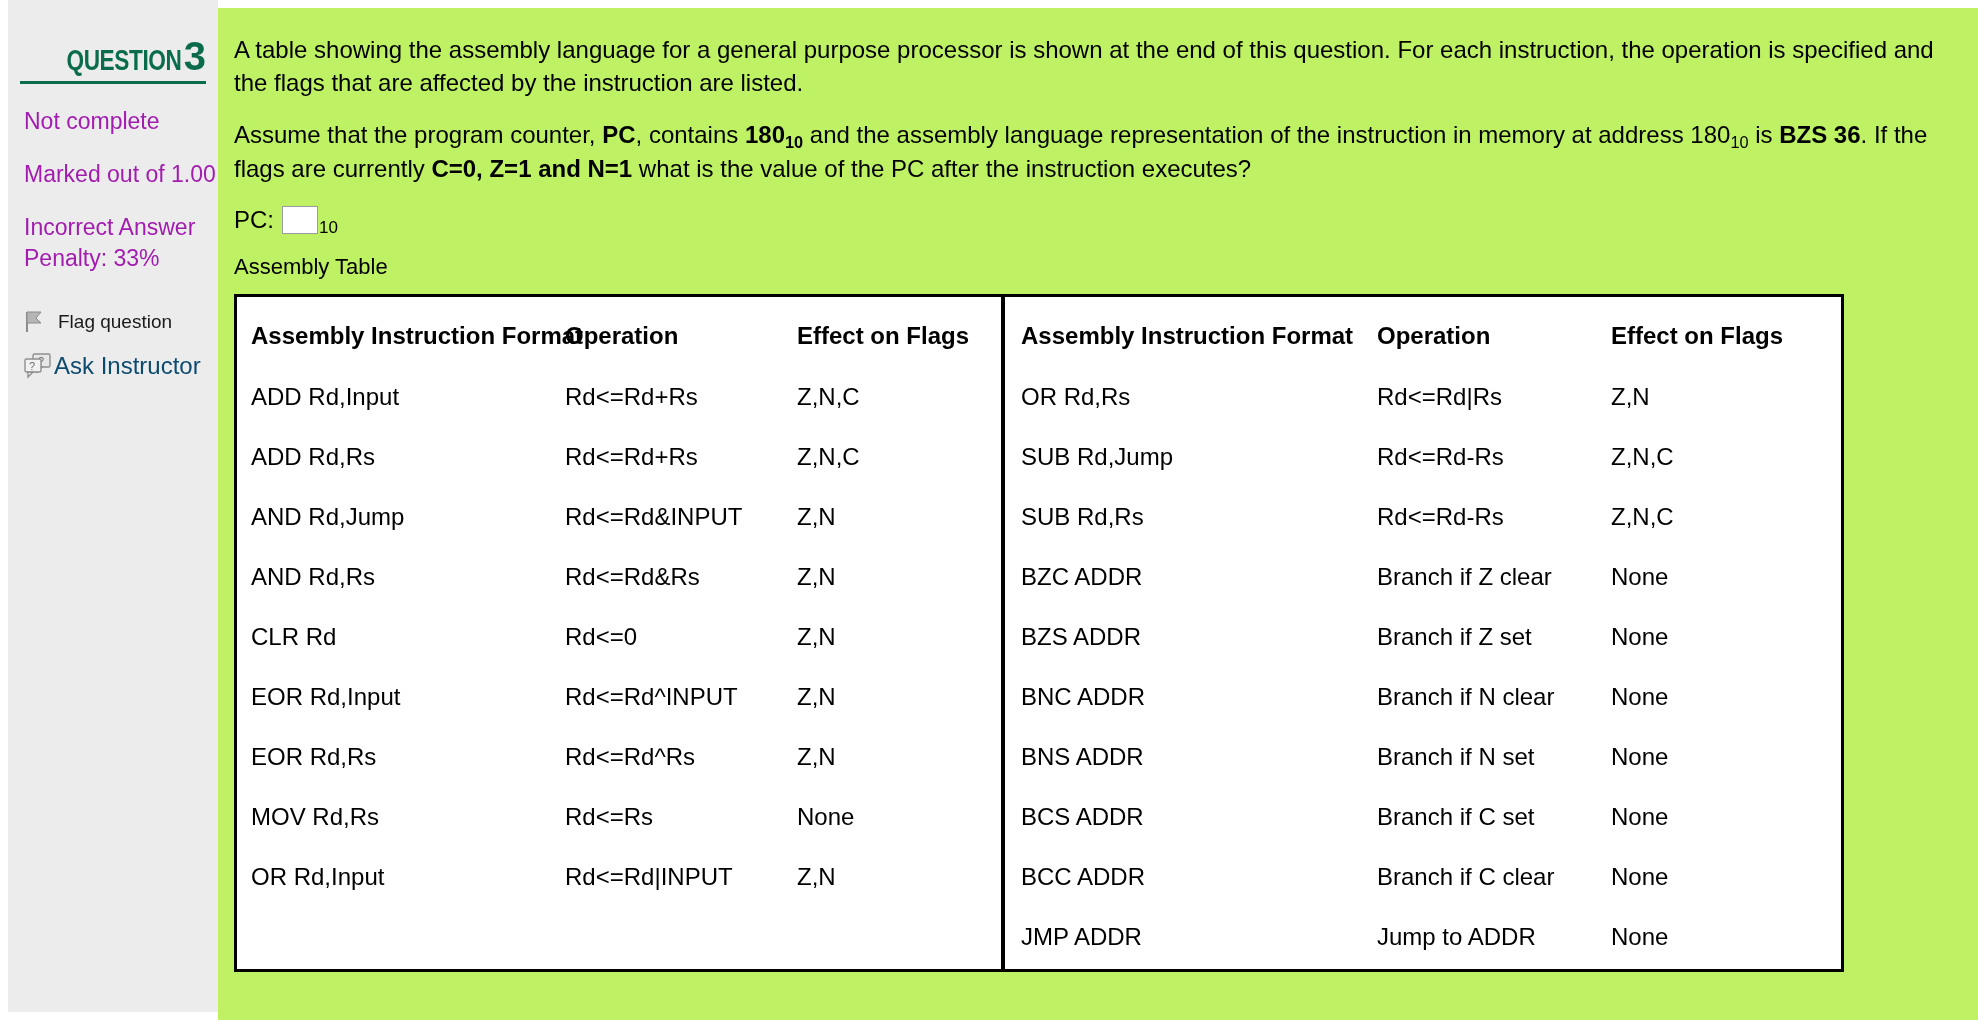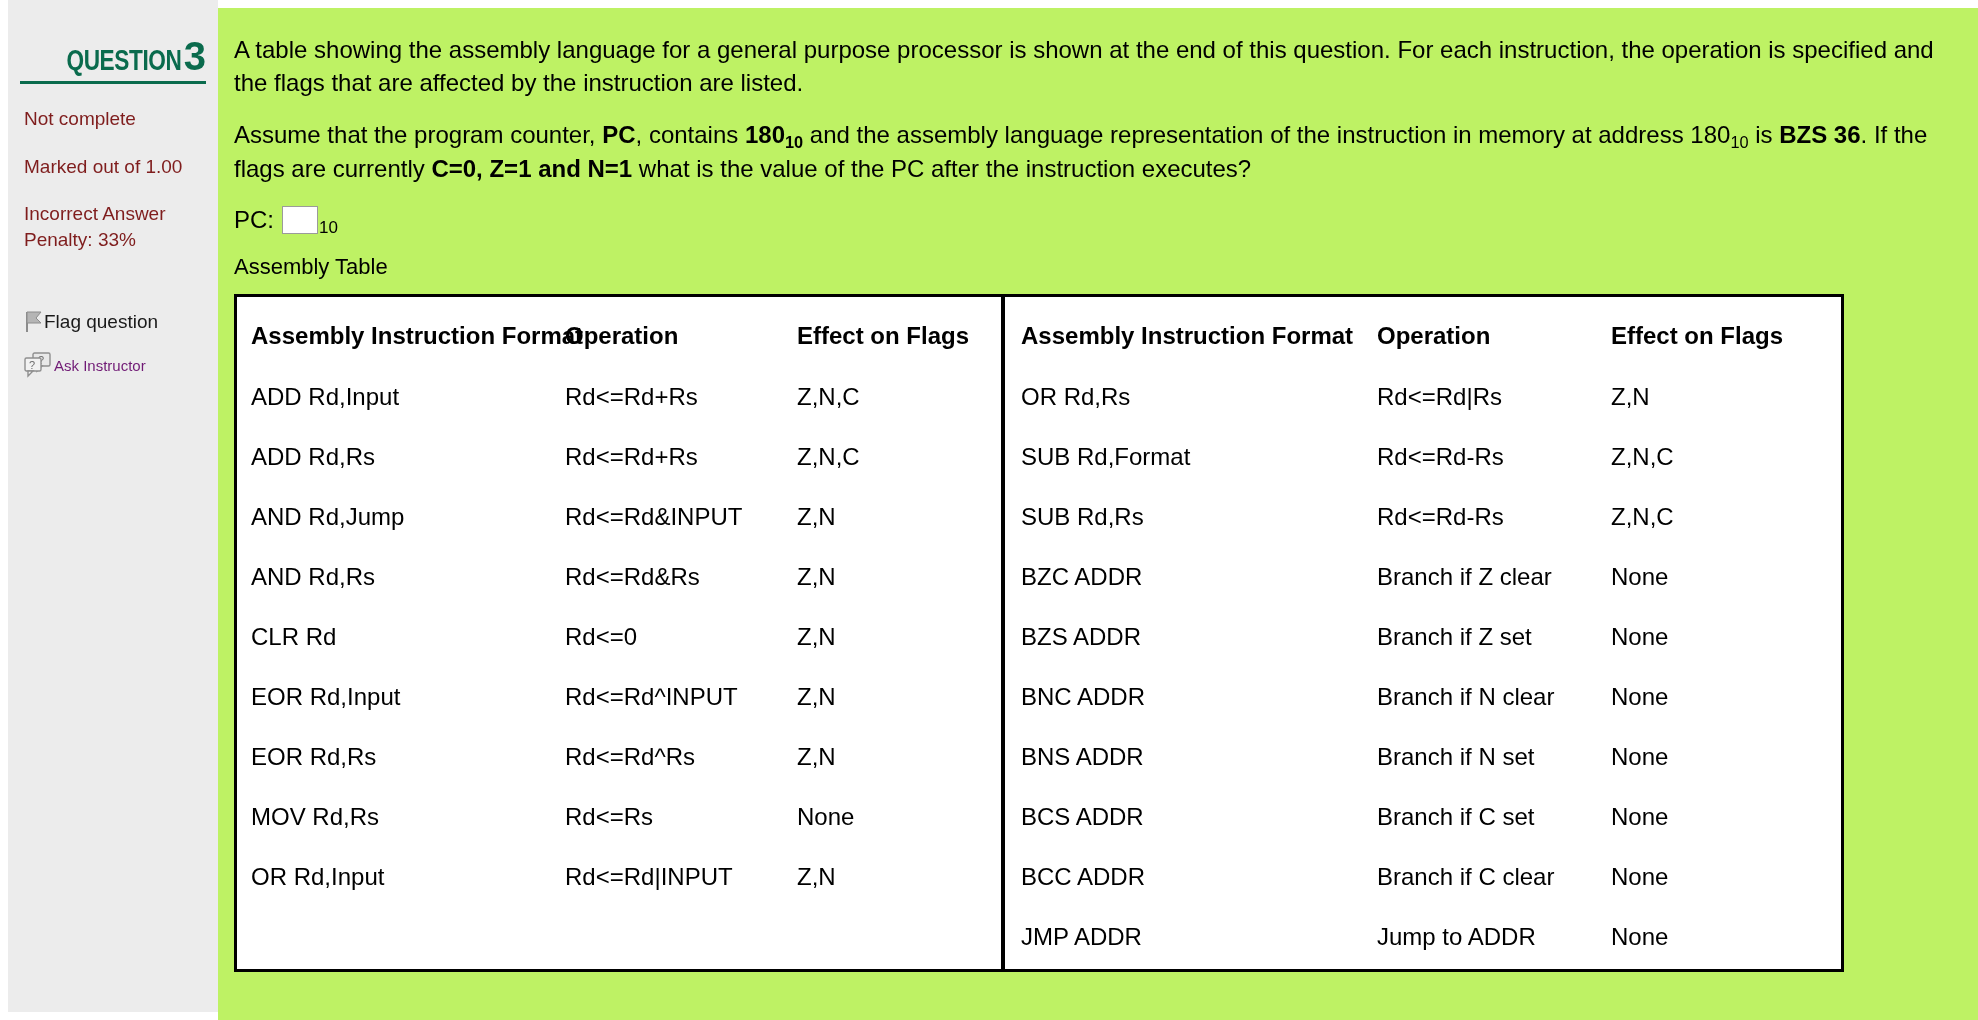--- a/index.html
+++ b/index.html
@@ -58,49 +58,50 @@
     font-weight: bold;
     font-size: 40px;
     color: #0a6b4d;
     display: inline-block;
     vertical-align: baseline;
     margin-left: 2px;
     line-height: 0.9;
   }
 
   .sb-line {
-    font-size: 19px;
-    color: #7f1d1d;
+    font-size: 23px;
+    color: #a21caf;
     margin: 0 0 0 16px;
     line-height: 1.35;
   }
   #state-line   { margin-top: 22px; }
   #marks-line   { margin-top: 22px; }
   #penalty-wrap { margin-top: 22px; }
 
   #flag-row {
     position: absolute;
     left: 16px;
     top: 310px;
     display: flex;
     align-items: center;
+    gap: 14px;
   }
   #flag-row .label { font-size: 19px; color: #1a1a1a; }
 
   #ask-row {
     position: absolute;
     left: 16px;
     top: 352px;
     display: flex;
     align-items: center;
     gap: 2px;
   }
   #ask-row .label {
-    font-size: 15px;
-    color: #701a75;
+    font-size: 24px;
+    color: #0c4a6e;
     text-decoration: none;
   }
 
   
   #content {
     position: absolute;
     left: 218px;
     top: 8px;
     width: 1936px;
     height: 1012px;
@@ -339,21 +340,21 @@
               <th>Effect on Flags</th>
             </tr>
           </thead>
           <tbody id="right-body">
               <tr>
                 <td>OR Rd,Rs</td>
                 <td>Rd&lt;=Rd|Rs</td>
                 <td>Z,N</td>
               </tr>
               <tr>
-                <td>SUB Rd,Format</td>
+                <td>SUB Rd,Jump</td>
                 <td>Rd&lt;=Rd-Rs</td>
                 <td>Z,N,C</td>
               </tr>
               <tr>
                 <td>SUB Rd,Rs</td>
                 <td>Rd&lt;=Rd-Rs</td>
                 <td>Z,N,C</td>
               </tr>
               <tr>
                 <td>BZC ADDR</td>

